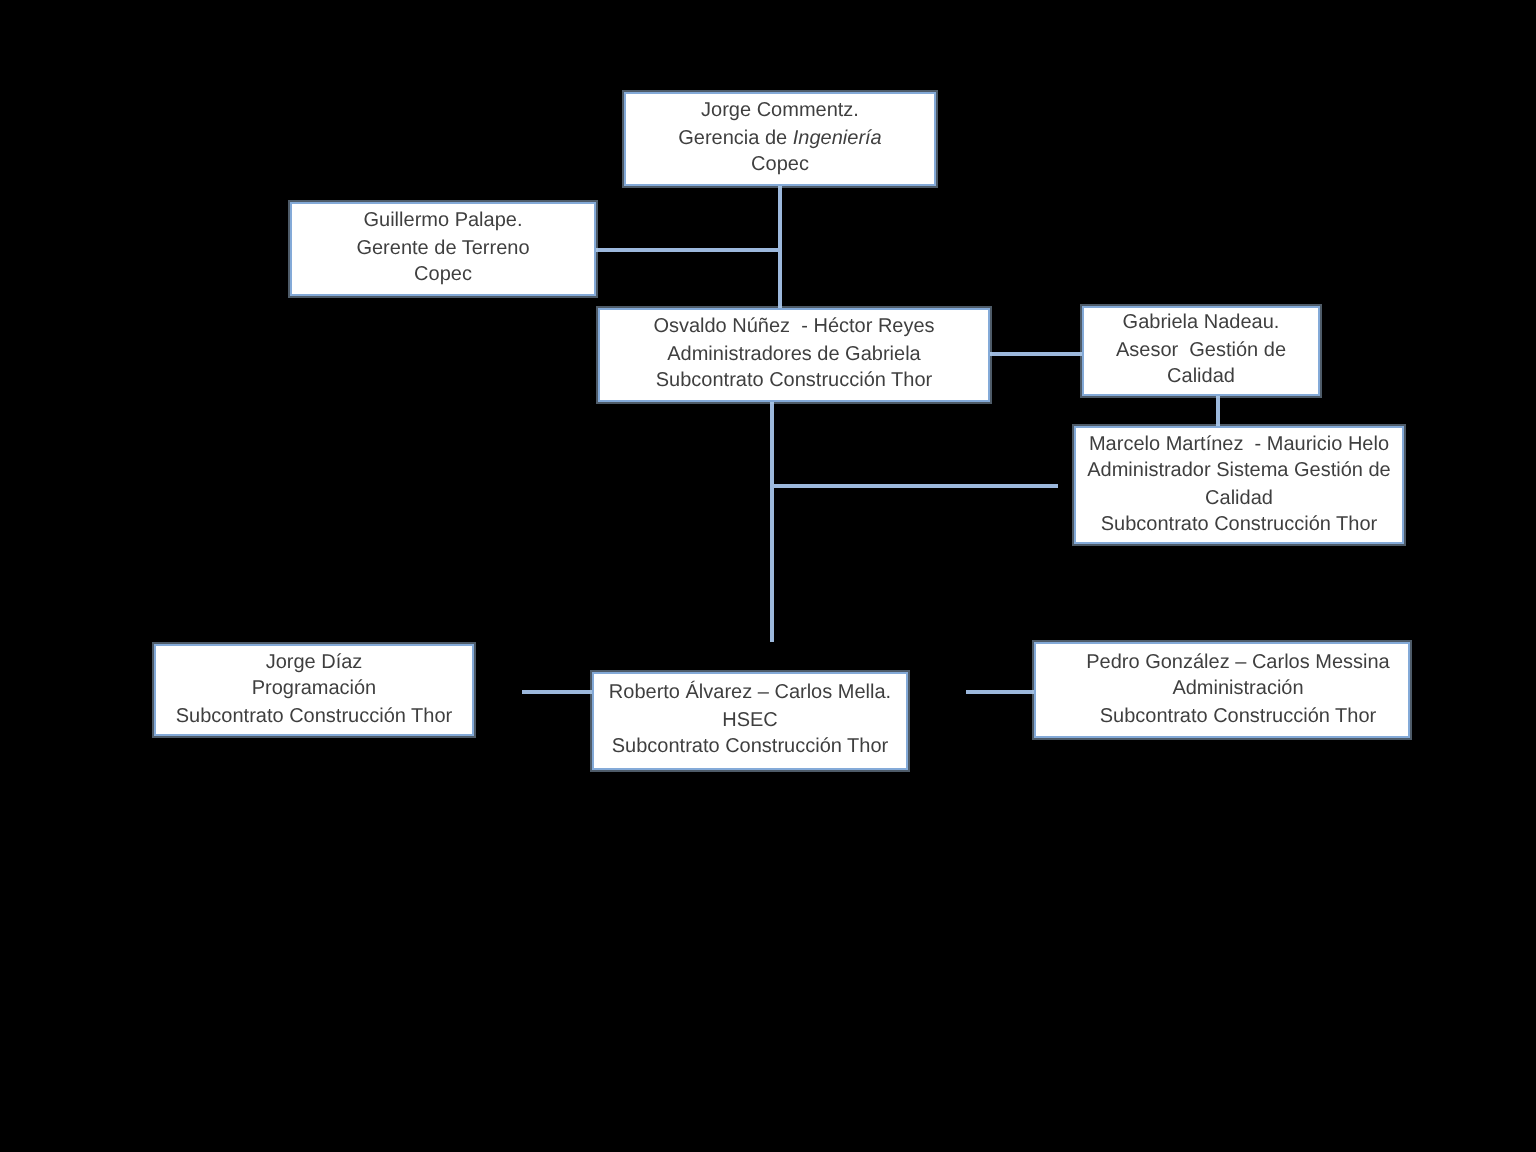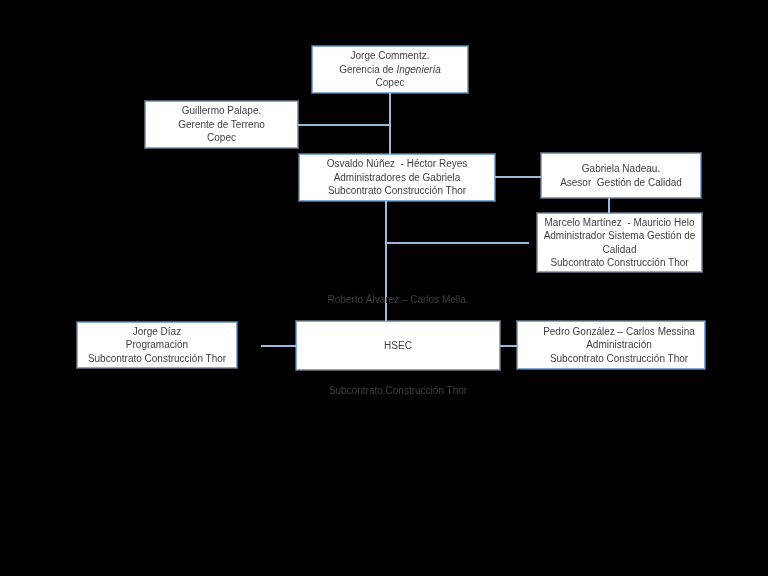--- a/index.html
+++ b/index.html
@@ -29,24 +29,24 @@
   }
   .node .line { white-space: pre-wrap; }
   .conn {
     position: absolute;
     background: #9cb8dc;
   }
   
   #n-jorge-commentz   { left: 312px; top: 46px;  width: 156px; height: 47px; }
   #n-guillermo-palape { left: 145px; top: 101px; width: 153px; height: 47px; }
   #n-osvaldo-nunez    { left: 299px; top: 154px; width: 196px; height: 47px; }
-  #n-gabriela-nadeau  { left: 541px; top: 153px; width: 160px; height: 45px; }
+  #n-gabriela-nadeau  { left: 541px; top: 153px; width: 119px; height: 45px; }
   #n-marcelo-martinez { left: 515px; top: 213px; width: 165px; height: 59px; margin-left: 22px; }
   #n-jorge-diaz       { left: 77px;  top: 322px; width: 160px; height: 46px; }
-  #n-roberto-alvarez  { left: 296px; top: 321px; width: 204px; height: 49px; gap: 32px; }
+  #n-roberto-alvarez  { left: 296px; top: 336px; width: 158px; height: 49px; }
   #n-pedro-gonzalez   { left: 517px; top: 321px; width: 188px; height: 48px; padding-left: 20px; }
   
   #c-v-commentz-osvaldo   { left: 389px; top: 93px;  width: 2px;  height: 61px; }
   #c-h-palape-trunk       { left: 298px; top: 124px; width: 92px;  height: 2px; }
   #c-h-osvaldo-gabriela   { left: 474px; top: 176px; width: 67px;  height: 2px; }
   #c-v-gabriela-marcelo   { left: 608px; top: 198px; width: 2px;  height: 15px; }
   #c-v-osvaldo-roberto    { left: 385px; top: 201px; width: 2px;  height: 120px; }
   #c-h-trunk-marcelo      { left: 386px; top: 242px; width: 143px; height: 2px; }
   #c-h-diaz-roberto       { left: 261px; top: 345px; width: 35px;  height: 2px; }
   #c-h-roberto-pedro      { left: 483px; top: 345px; width: 34px;  height: 2px; }

